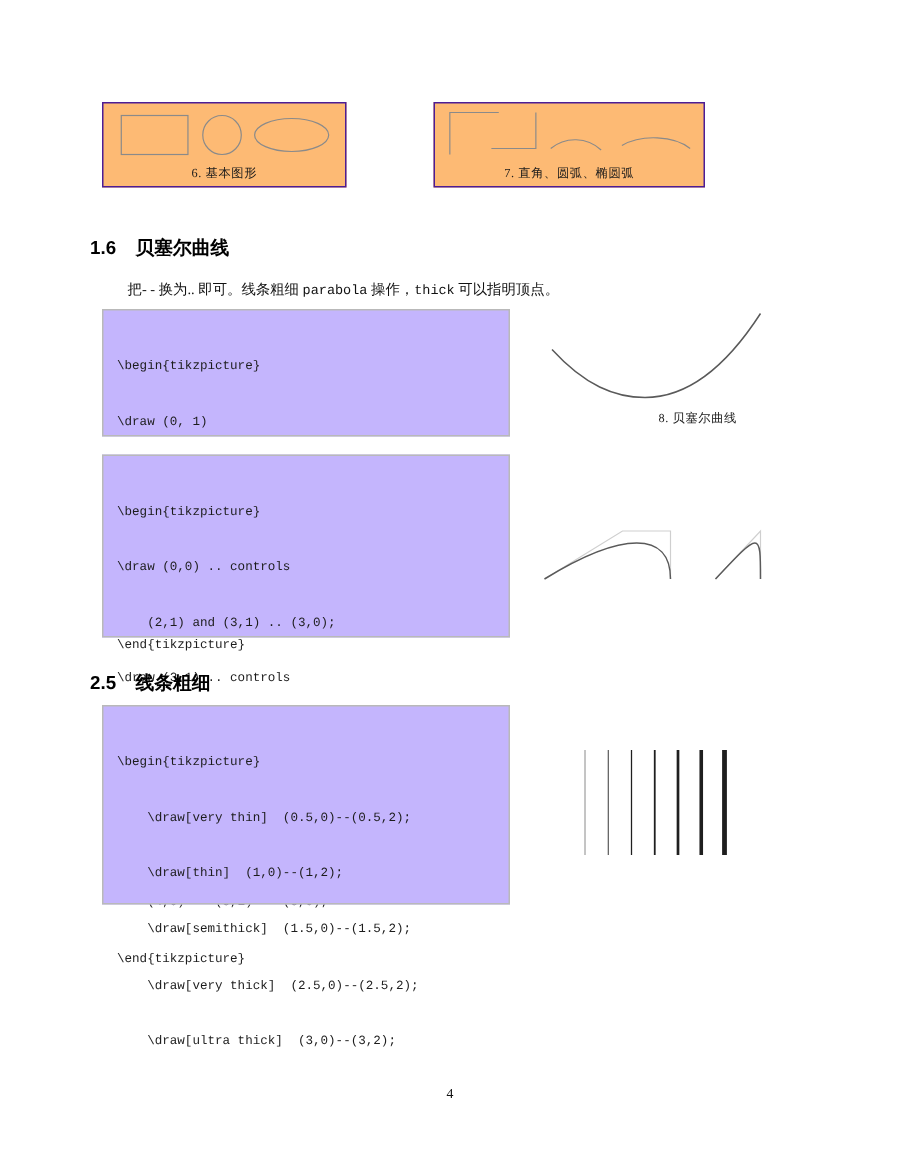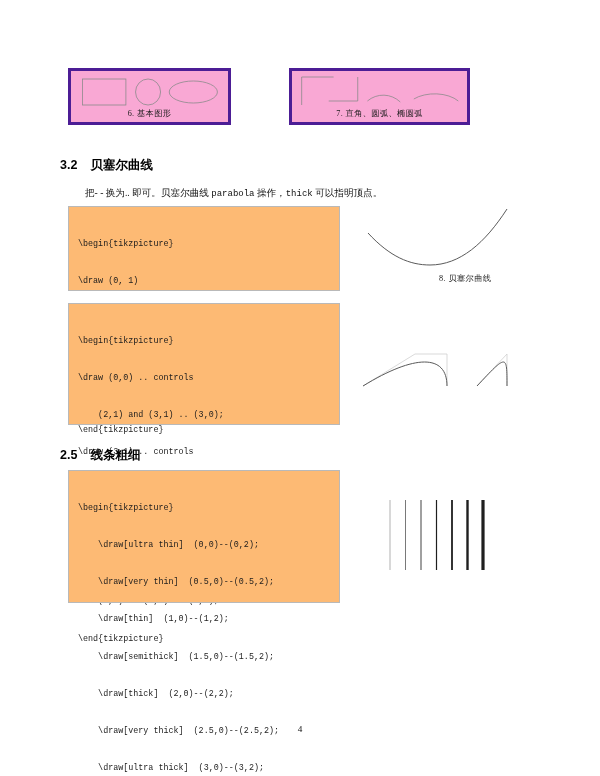--- a/index.html
+++ b/index.html
@@ -15,22 +15,22 @@
     width: 600px;
     height: 776px;
     background: #ffffff;
     overflow: hidden;
     box-sizing: border-box;
   }
 
   
   .figbox {
     position: absolute;
-    border: 3px solid #4c1d95;
-    background: #f9a8d4;
+    border: 1px solid #4c1d95;
+    background: #fdba74;
     box-sizing: border-box;
   }
   .fig6 { left: 68px;  top: 68px;  width: 163px; height: 57px; }
   .fig7 { left: 277px; top: 68px;  width: 181px; height: 57px; margin-left: 12px; }
 
   .figcanvas {
     position: absolute;
     left: 0; top: 0;
     width: 100%;
     height: 38px;
@@ -68,21 +68,21 @@
   }
   .para .mono {
     font-family: "Liberation Mono", monospace;
     font-size: 9px;
     margin-top: 16px;
   }
 
   
   .codeblock {
     position: absolute;
-    background: #fdba74;
+    background: #c4b5fd;
     border: 1px solid #b9b9b9;
     box-sizing: border-box;
     padding: 6px 9px 6px 9px;
     font-family: "Liberation Mono", monospace;
     font-size: 8.4px;
     line-height: 12.4px;
     color: #1c1c1c;
     white-space: pre;
   }
   .codeblock .line { white-space: pre; }
@@ -129,25 +129,25 @@
     <svg class="figcanvas" viewBox="0 0 181 38" preserveAspectRatio="none">
       <path d="M 10 34 L 10 6 L 43 6" fill="none" stroke="#8a8a8a" stroke-width="0.8"></path>
       <path d="M 38 30 L 68 30 L 68 6" fill="none" stroke="#8a8a8a" stroke-width="0.8"></path>
       <path d="M 78 30 A 26 26 0 0 1 112 31" fill="none" stroke="#8a8a8a" stroke-width="0.8"></path>
       <path d="M 126 28 A 30 17 0 0 1 172 30" fill="none" stroke="#8a8a8a" stroke-width="0.8"></path>
     </svg>
     <div class="figcaption">7. 直角、圆弧、椭圆弧</div>
   </div>
 
   <div class="heading" style="left:60px; top:157px;">
-    <span class="num">3.2</span><span>贝塞尔曲线</span>
+    <span class="num">1.6</span><span>贝塞尔曲线</span>
   </div>
 
   <div class="para" style="left:85px; top:187px;">
-    <span>把- - 换为.. 即可。贝塞尔曲线 </span><span class="mono">parabola</span><span> 操作，</span><span class="mono">thick</span><span> 可以指明顶点。</span>
+    <span>把- - 换为.. 即可。线条粗细 </span><span class="mono">parabola</span><span> 操作，</span><span class="mono">thick</span><span> 可以指明顶点。</span>
   </div>
 
   <div class="codeblock" style="left:68px; top:206px; width:272px; height:85px;">
     <div class="line">\begin{tikzpicture}</div>
     <div class="line">\draw (0, 1)</div>
     <div class="line">parabola bend (2, 0) (4.5, 2);</div>
     <div class="line">\node (A) at (3.8, -0.5)</div>
     <div class="line">{\kaishu 8. 贝塞尔曲线};</div>
     <div class="line">\end{tikzpicture}</div>
   </div>
@@ -183,25 +183,23 @@
       <path d="M 122 46 C 152 14, 152 14, 152 46" fill="none" stroke="#5a5a5a" stroke-width="1"></path>
     </svg>
   </div>
 
   <div class="heading" style="left:60px; top:447px;">
     <span class="num">2.5</span><span>线条粗细</span>
   </div>
 
   <div class="codeblock" style="left:68px; top:470px; width:272px; height:133px;">
     <div class="line">\begin{tikzpicture}</div>
-    <div class="line">    \draw[ultra thin]  (0,0)--(0,2);</div>
     <div class="line">    \draw[very thin]  (0.5,0)--(0.5,2);</div>
     <div class="line">    \draw[thin]  (1,0)--(1,2);</div>
     <div class="line">    \draw[semithick]  (1.5,0)--(1.5,2);</div>
-    <div class="line">    \draw[thick]  (2,0)--(2,2);</div>
     <div class="line">    \draw[very thick]  (2.5,0)--(2.5,2);</div>
     <div class="line">    \draw[ultra thick]  (3,0)--(3,2);</div>
     
   </div>
 
   <div class="figure-area" style="left:386px; top:498px; width:140px; height:80px;">
     <svg width="140" height="80" viewBox="0 0 140 80" id="linewidth-svg">
         <line x1="4" y1="2" x2="4" y2="72" stroke="#1f1f1f" stroke-width="0.35"></line>
         <line x1="19.5" y1="2" x2="19.5" y2="72" stroke="#1f1f1f" stroke-width="0.6"></line>
         <line x1="35" y1="2" x2="35" y2="72" stroke="#1f1f1f" stroke-width="0.85"></line>

